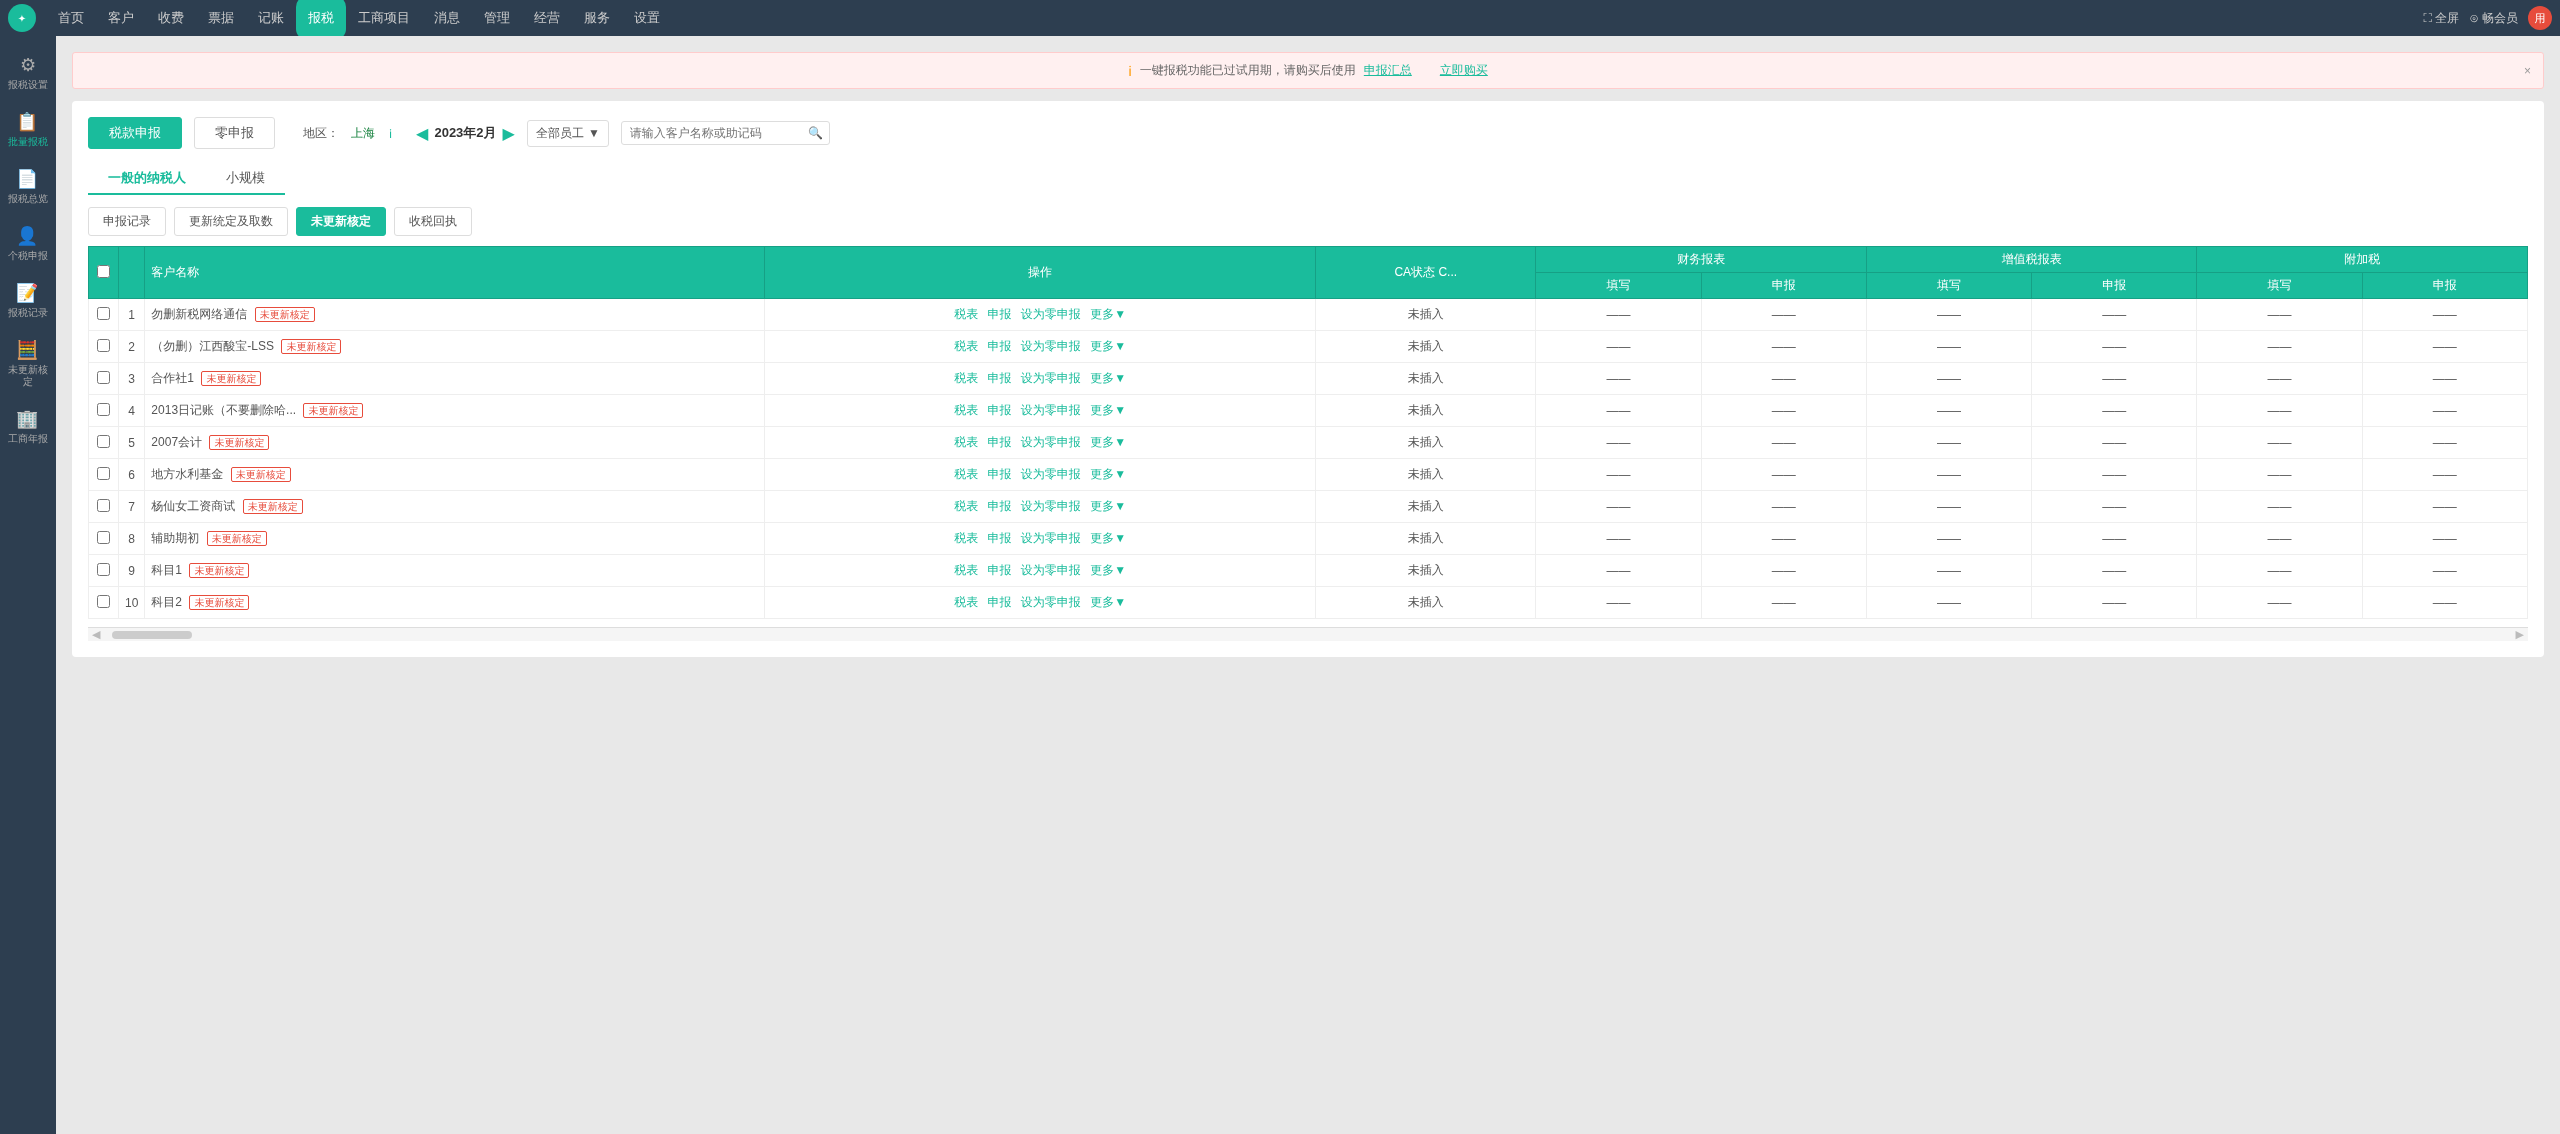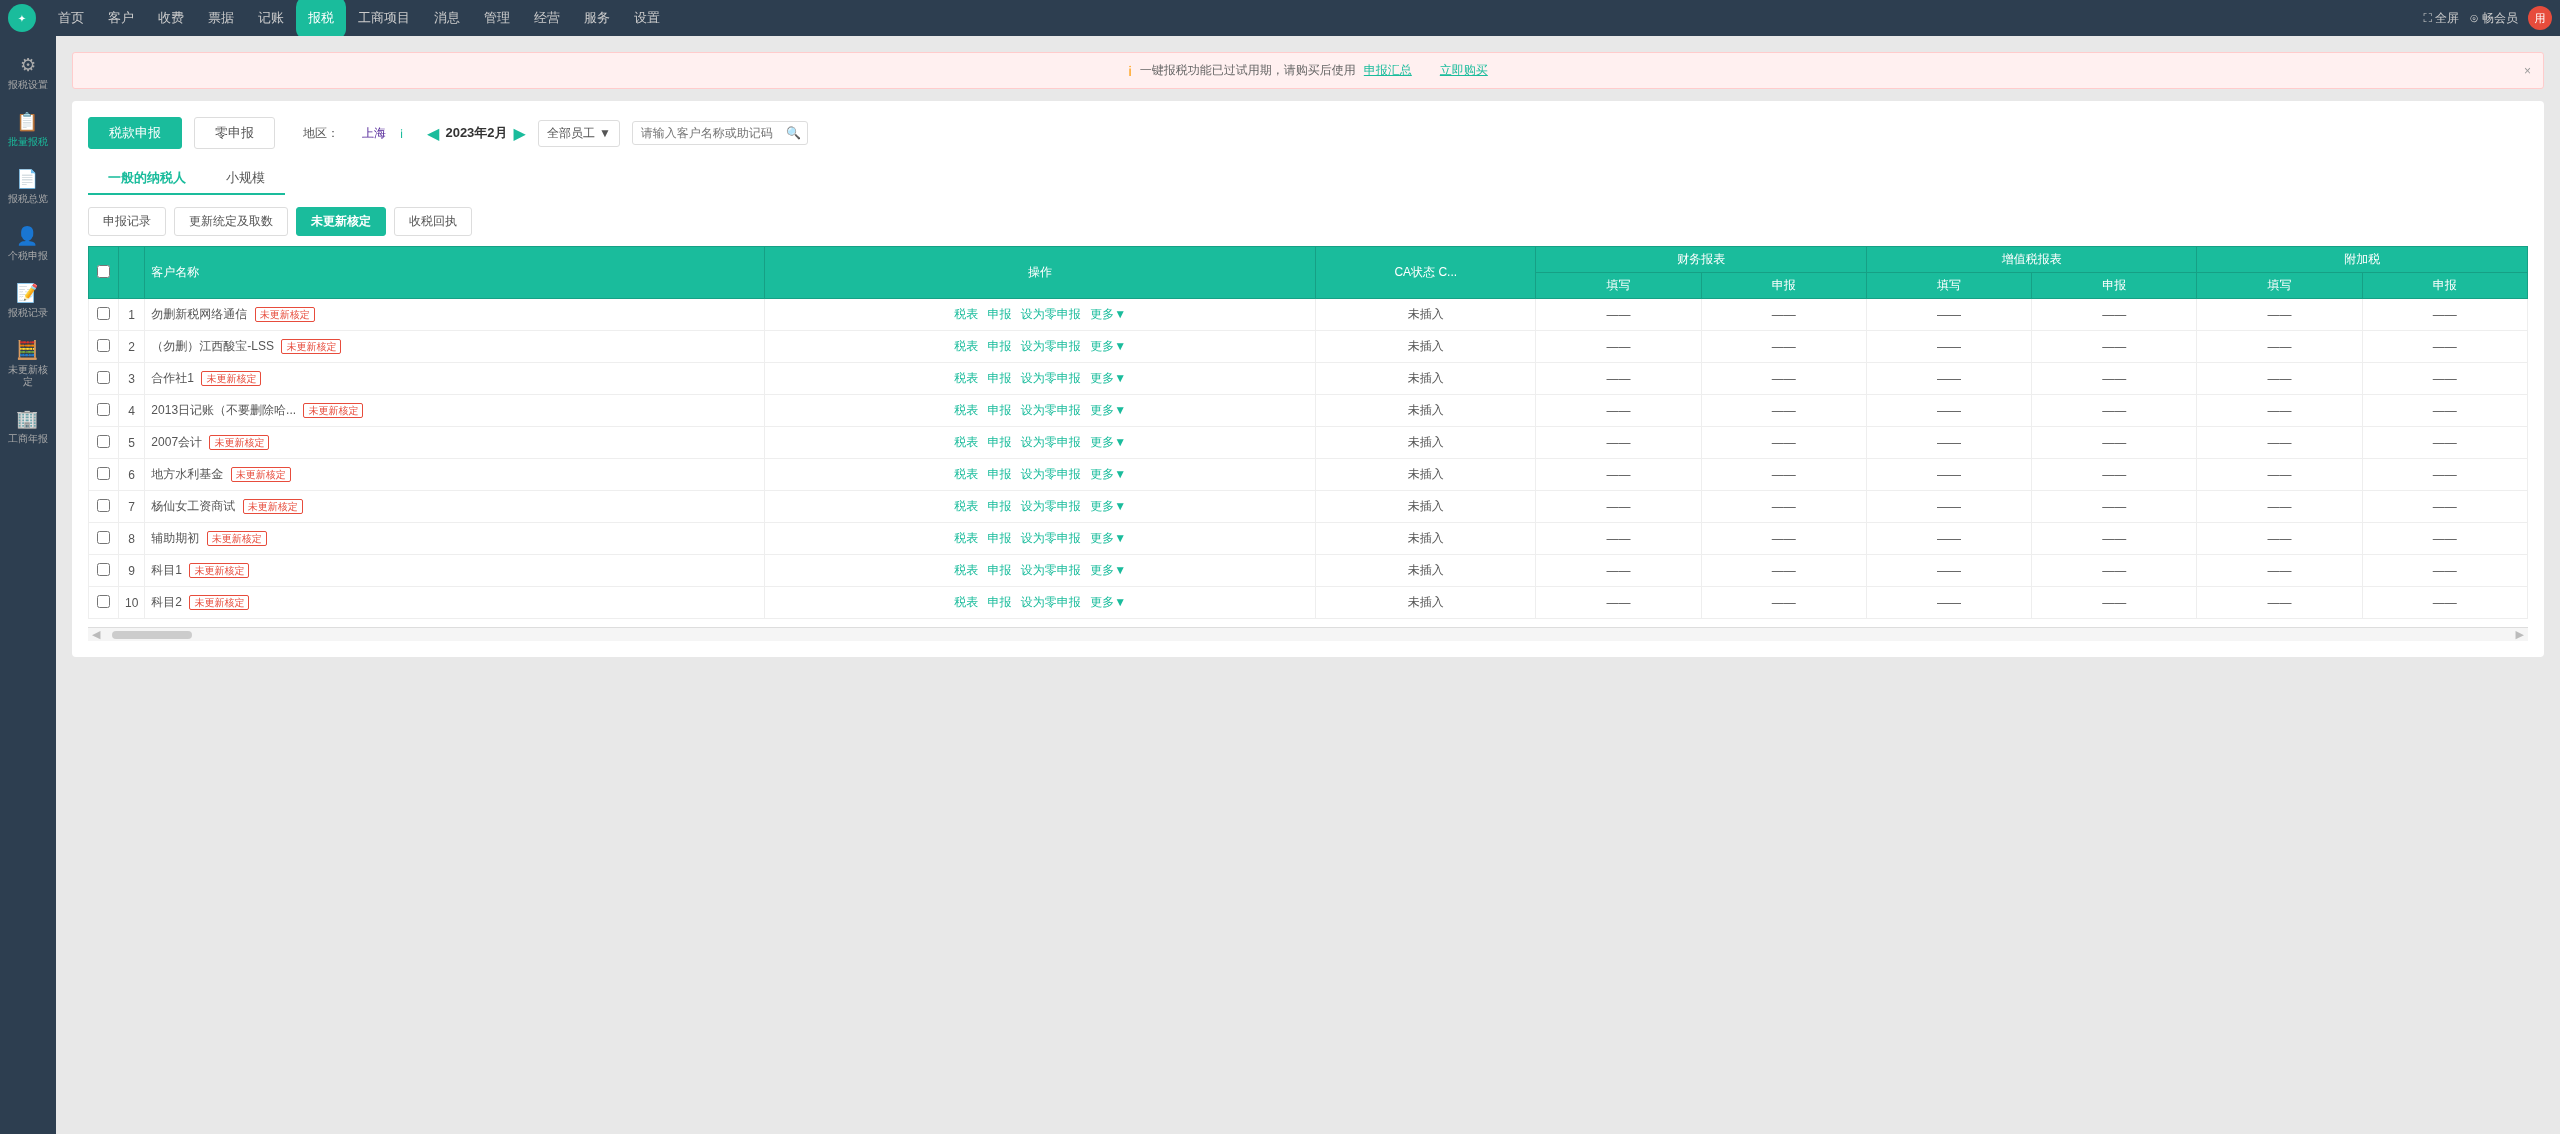--- a/index.html
+++ b/index.html
@@ -39,21 +39,21 @@
 
     
     .tabs-row { display: flex; align-items: center; gap: 12px; margin-bottom: 14px; flex-wrap: wrap; }
     .tab-btn { padding: 6px 20px; border: 1px solid #ddd; border-radius: 3px; cursor: pointer; font-size: 13px; color: #555; background: white; }
     .tab-btn.active { background: #1abc9c; color: white; border-color: #1abc9c; }
     .info-icon { color: #1abc9c; cursor: pointer; margin-left: 2px; }
     .date-nav { display: flex; align-items: center; gap: 6px; margin-left: 12px; }
     .date-arrow { cursor: pointer; color: #1abc9c; font-size: 16px; border: none; background: none; }
     .date-text { color: #333; font-size: 13px; font-weight: bold; }
     .dept-select { display: flex; align-items: center; border: 1px solid #ddd; border-radius: 3px; padding: 4px 8px; cursor: pointer; font-size: 12px; color: #555; gap: 4px; }
-    .search-input { border: 1px solid #ddd; border-radius: 3px; padding: 4px 28px 4px 8px; font-size: 12px; color: #999; position: relative; width: 176px; }
+    .search-input { border: 1px solid #ddd; border-radius: 3px; padding: 4px 28px 4px 8px; font-size: 12px; color: #999; position: relative; width: 209px; }
     .search-wrap { position: relative; display: flex; align-items: center; }
     .search-icon { position: absolute; right: 6px; color: #999; cursor: pointer; }
 
     
     .sub-tabs { display: flex; align-items: center; gap: 0; margin-bottom: 12px; border-bottom: 2px solid #1abc9c; width: fit-content; }
     .sub-tab { padding: 6px 20px; cursor: pointer; font-size: 13px; color: #555; border-bottom: 2px solid transparent; margin-bottom: -2px; }
     .sub-tab.active { color: #1abc9c; border-bottom: 2px solid #1abc9c; font-weight: bold; }
 
     
     .action-bar { display: flex; align-items: center; justify-content: flex-start; gap: 8px; margin-bottom: 10px; }
@@ -148,21 +148,21 @@
       <span class="banner-link">立即购买</span>
       <span class="banner-close">×</span>
     </div>
 
     <div class="white-box">
 
       <div class="tabs-row">
         <button class="tab-btn active">税款申报</button>
         <button class="tab-btn">零申报</button>
         <span style="margin-left:16px;color:#555;font-size:12px;">地区：</span>
-        <span style="color:#4c1d95;font-size:12px;margin-left:11px;">上海</span>
+        <span style="color:#15803d;font-size:12px;">上海</span>
         <span class="info-icon">ℹ</span>
         <div class="date-nav">
           <button class="date-arrow">◀</button>
           <span class="date-text">2023年2月</span>
           <button class="date-arrow">▶</button>
         </div>
         <div class="dept-select">
           <span>全部员工</span>
           <span>▼</span>
         </div>

